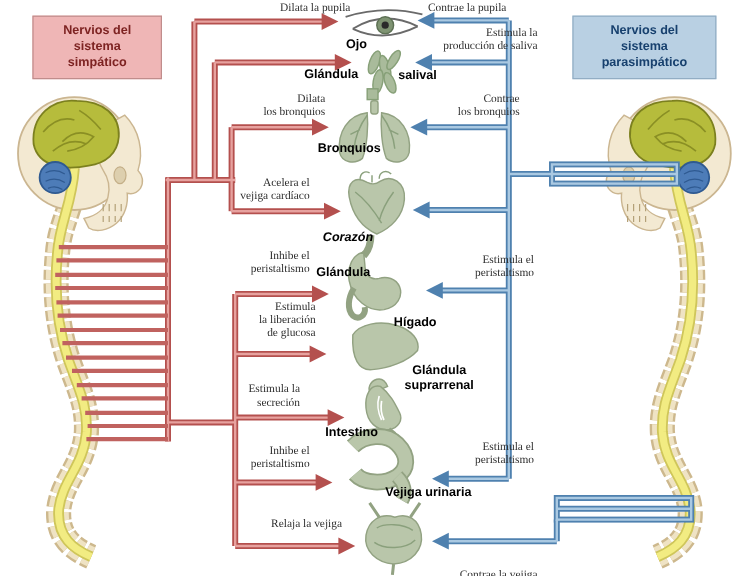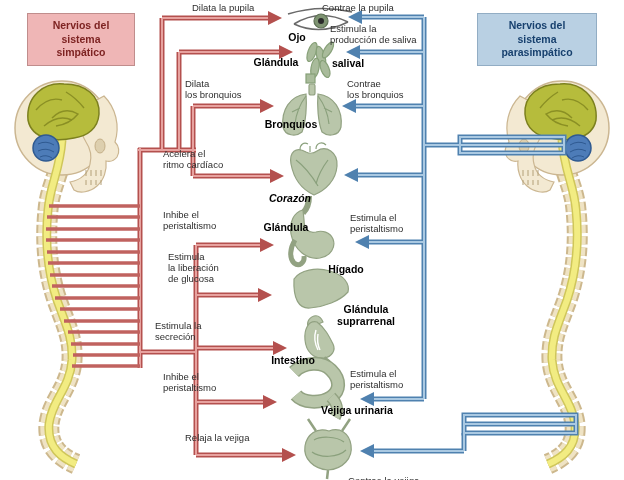--- a/index.html
+++ b/index.html
@@ -1,20 +1,20 @@
 <!DOCTYPE html>
 <html><head>
 <meta charset="utf-8">
 <style>
   html,body{margin:0;padding:0;background:#fff;}
   .stage{position:relative;width:624px;height:480px;background:#ffffff;
          font-family:"Liberation Sans",sans-serif;overflow:hidden;}
   .stage svg{position:absolute;left:0;top:0;}
   .lbl{position:absolute;font-size:9.5px;line-height:1.18;color:#2e2e2e;
-       text-align:left;white-space:pre-line;}
+       text-align:right;white-space:pre-line;font-family:Liberation Serif, serif;}
   .organ{position:absolute;font-size:10.5px;font-weight:bold;color:#000;
          text-align:center;white-space:pre-line;}
   .titlebox{position:absolute;font-size:10.5px;font-weight:bold;text-align:center;
             white-space:pre-line;line-height:1.3;padding:5px 3px;box-sizing:border-box;}
   .titlebox.sym{left:27px;top:13px;width:108px;background:#efb6b6;
                 border:1px solid #c08d8c;color:#7d2322;}
   .titlebox.para{left:477px;top:13px;width:120px;background:#b9d0e3;
                  border:1px solid #92adc4;color:#17406e;}
 </style>
 </head>
@@ -203,21 +203,21 @@
 sistema
 simpático</div>
   <div class="titlebox para">Nervios del
 sistema
 parasimpático</div>
 
   <div class="lbl" style="left:192px;top:2px;width:100px;">Dilata la pupila</div>
   <div class="lbl" style="left:185px;top:78px;width:86px;">Dilata
 los bronquios</div>
   <div class="lbl" style="left:163px;top:148px;width:95px;">Acelera el
-ritmo cardíaco</div>
+vejiga cardíaco</div>
   <div class="lbl" style="left:163px;top:209px;width:95px;">Inhibe el
 peristaltismo</div>
   <div class="lbl" style="left:168px;top:251px;width:95px;">Estimula
 la liberación
 de glucosa</div>
   <div class="lbl" style="left:155px;top:320px;width:95px;">Estimula la
 secreción</div>
   <div class="lbl" style="left:163px;top:371px;width:95px;">Inhibe el
 peristaltismo</div>
   <div class="lbl" style="left:185px;top:432px;width:100px;">Relaja la vejiga</div>

